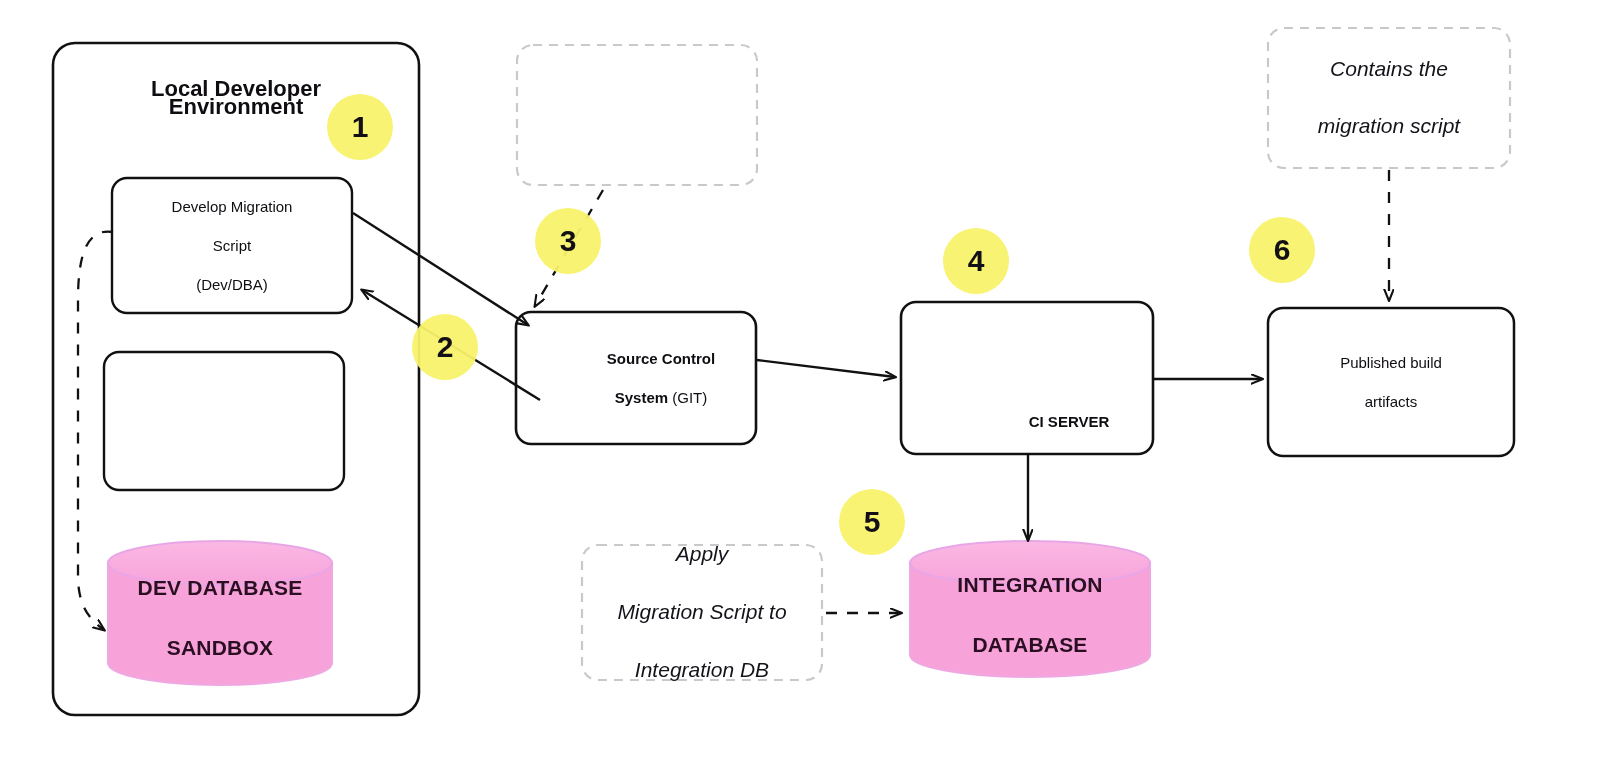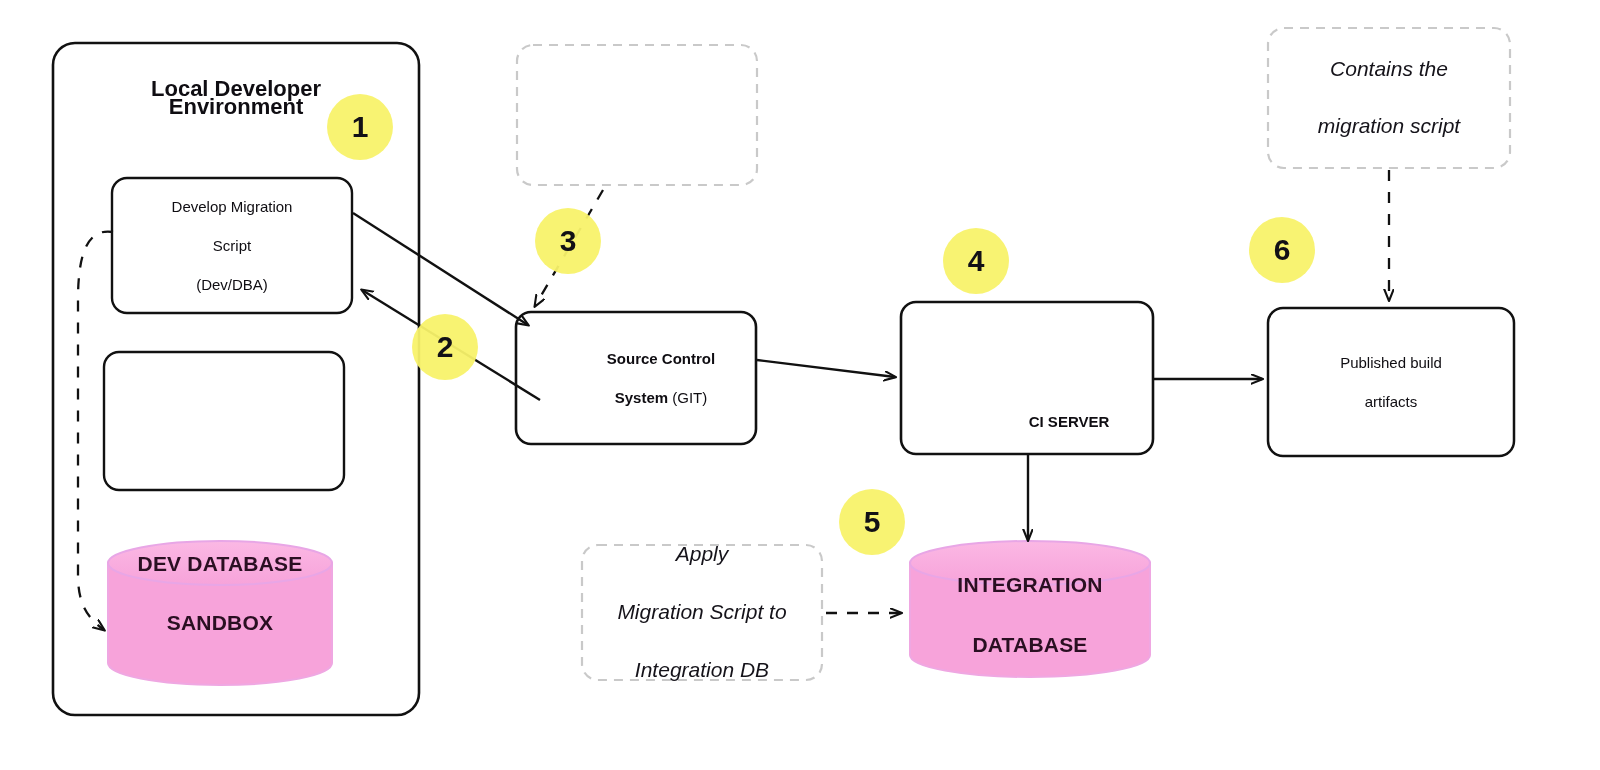--- a/index.html
+++ b/index.html
@@ -192,21 +192,21 @@
 
   <div class="lbl node-title" style="left:112px; top:178px; width:240px; height:135px;">
     <div>
       <div>Develop Migration</div>
       <div>Script</div>
       <div>(Dev/DBA)</div>
     </div>
   </div>
 
 
-  <div class="lbl db-text" style="left:108px; top:568px; width:224px; height:100px;align-items:flex-end;">
+  <div class="lbl db-text" style="left:108px; top:568px; width:224px; height:100px;">
     <div>
       <div>DEV DATABASE</div>
       <div>SANDBOX</div>
     </div>
   </div>
 
 
   <div class="lbl node-title" style="left:516px; top:312px; width:240px; height:132px;padding-left:25px;">
     <div>
       <div style="font-weight:700;">Source Control</div>

